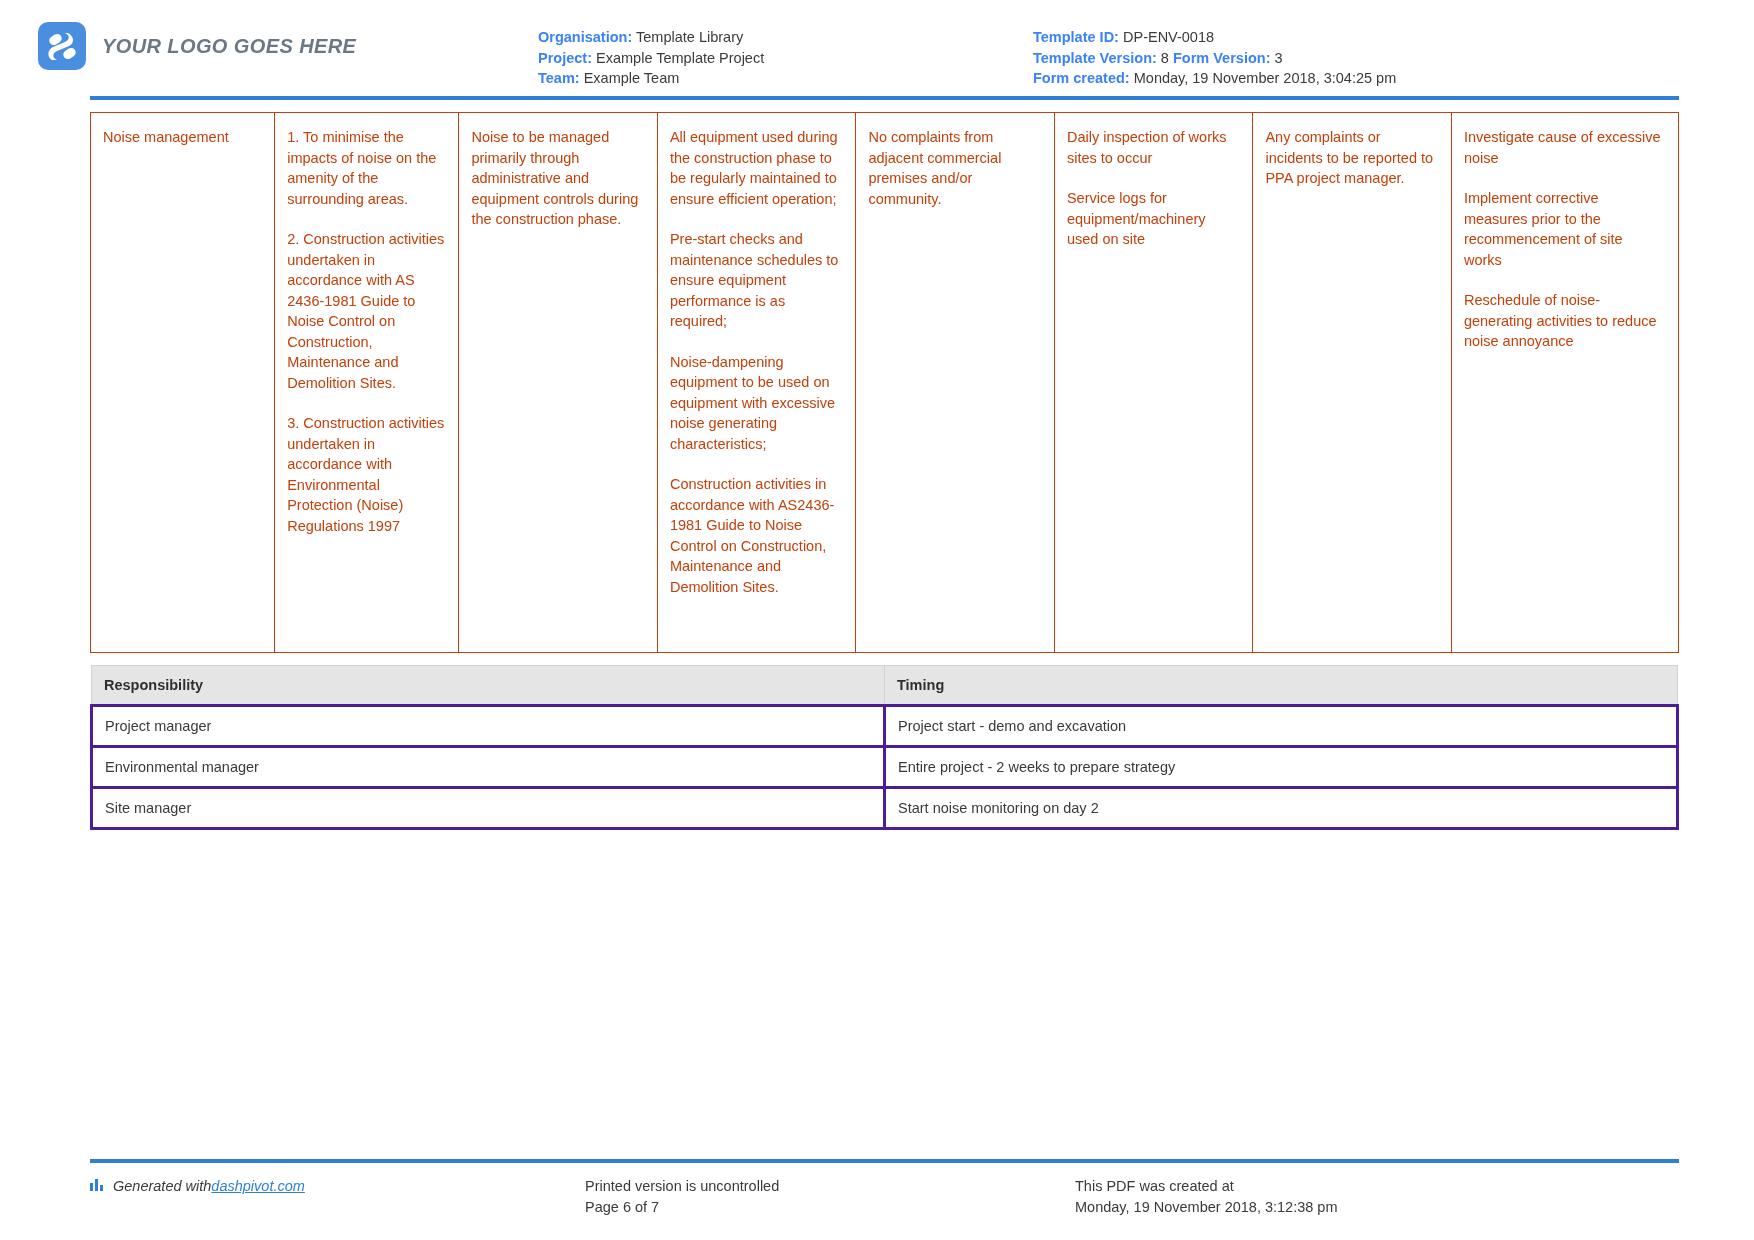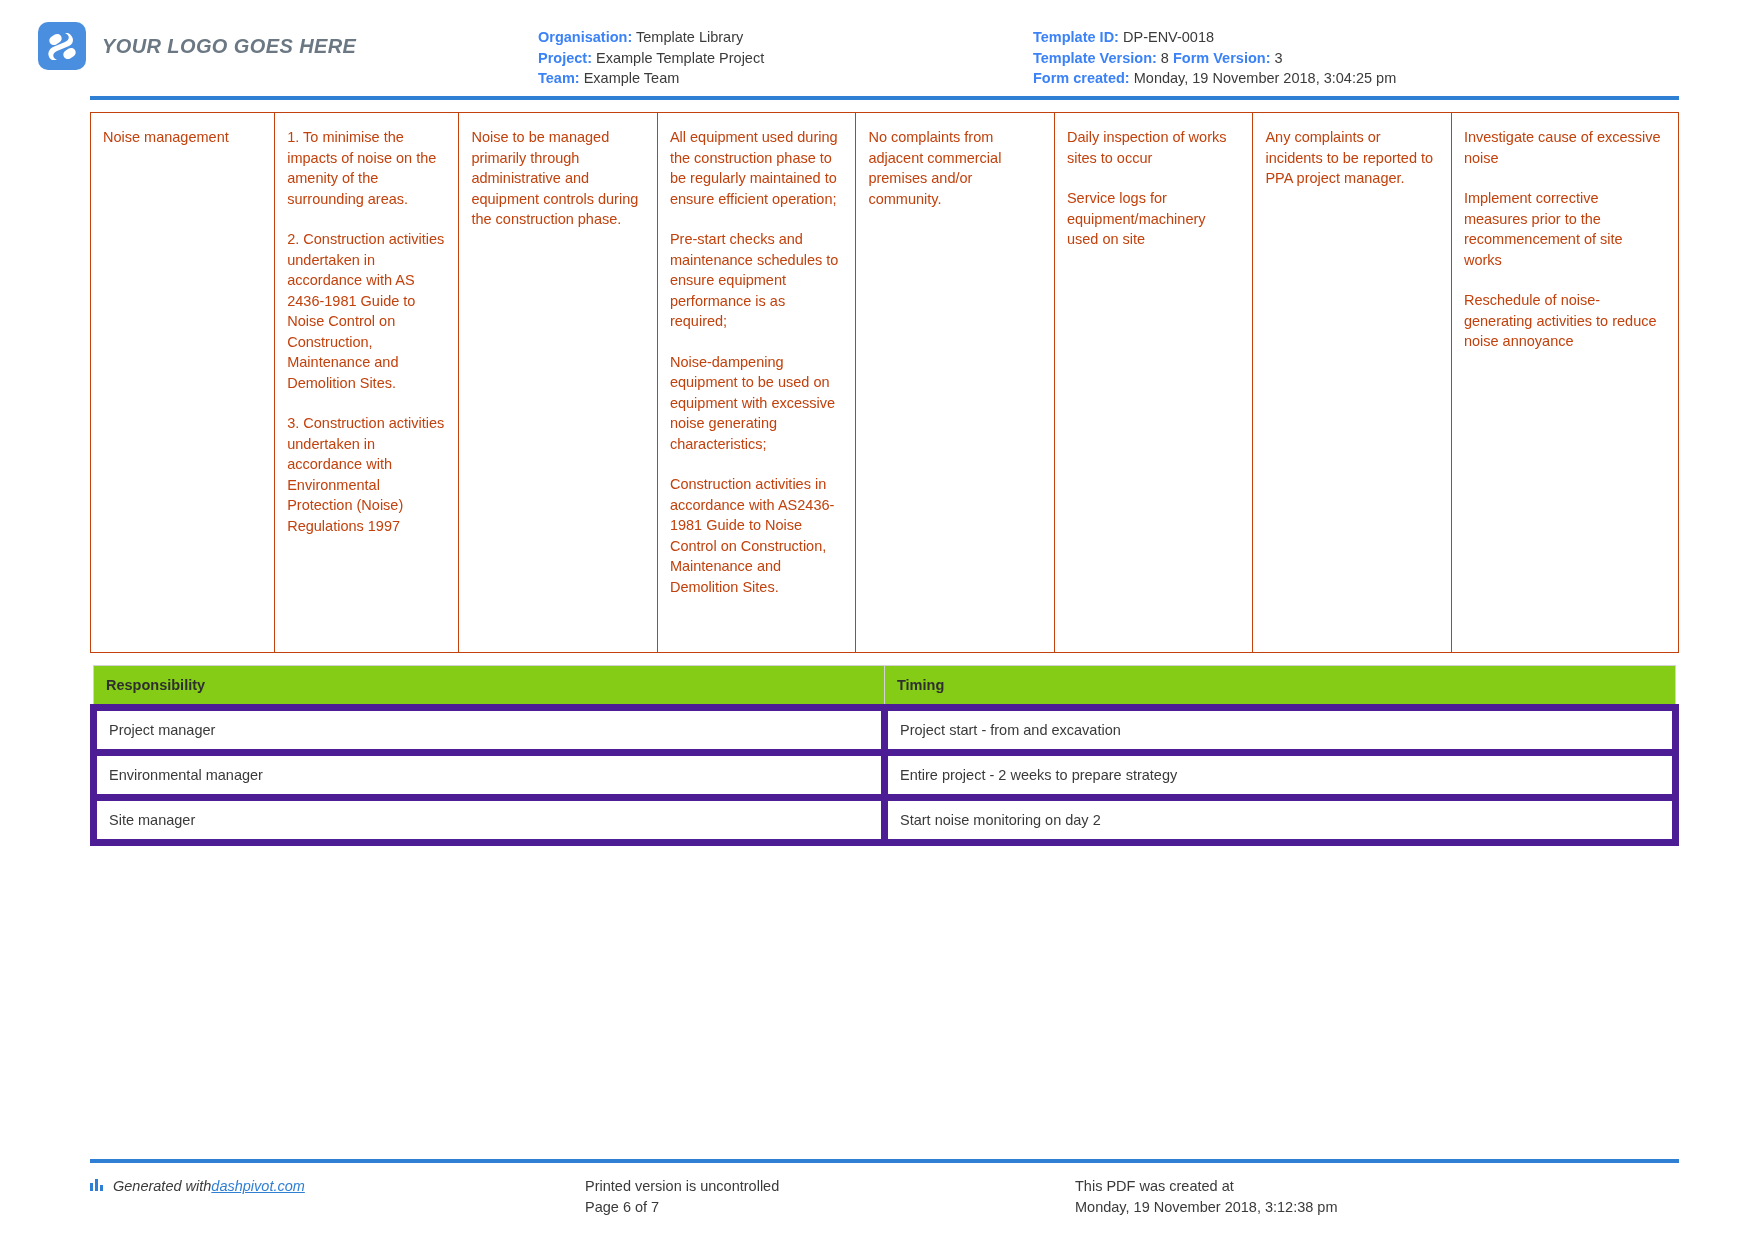--- a/index.html
+++ b/index.html
@@ -109,30 +109,30 @@
   
   .rt-wrap {
     margin: 12px 75px 0 90px;
   }
   table.rt {
     width: 100%;
     border-collapse: collapse;
     table-layout: fixed;
   }
   table.rt th {
-    background: #84cc16;
+    background: #e5e5e5;
     border: 1px solid #d3d3d3;
     text-align: left;
     font-size: 14.5px;
     font-weight: bold;
     color: #2f2f2f;
     padding: 11px 12px;
   }
   table.rt td {
-    border: 7px solid #4c1d95;
+    border: 3px solid #4c1d95;
     font-size: 14.5px;
     color: #3a3a3a;
     padding: 11px 12px;
   }
 
   
   .footer {
     position: absolute;
     left: 90px;
     right: 75px;
@@ -266,21 +266,21 @@
 
   <div class="rt-wrap">
     <table class="rt">
       <tbody>
           <tr>
         <th style="width:50%">Responsibility</th>
         <th style="width:50%">Timing</th>
       </tr>
       <tr>
         <td>Project manager</td>
-        <td>Project start - from and excavation</td>
+        <td>Project start - demo and excavation</td>
       </tr>
       <tr>
         <td>Environmental manager</td>
         <td>Entire project - 2 weeks to prepare strategy</td>
       </tr>
       <tr>
         <td>Site manager</td>
         <td>Start noise monitoring on day 2</td>
       </tr>
     </tbody>

